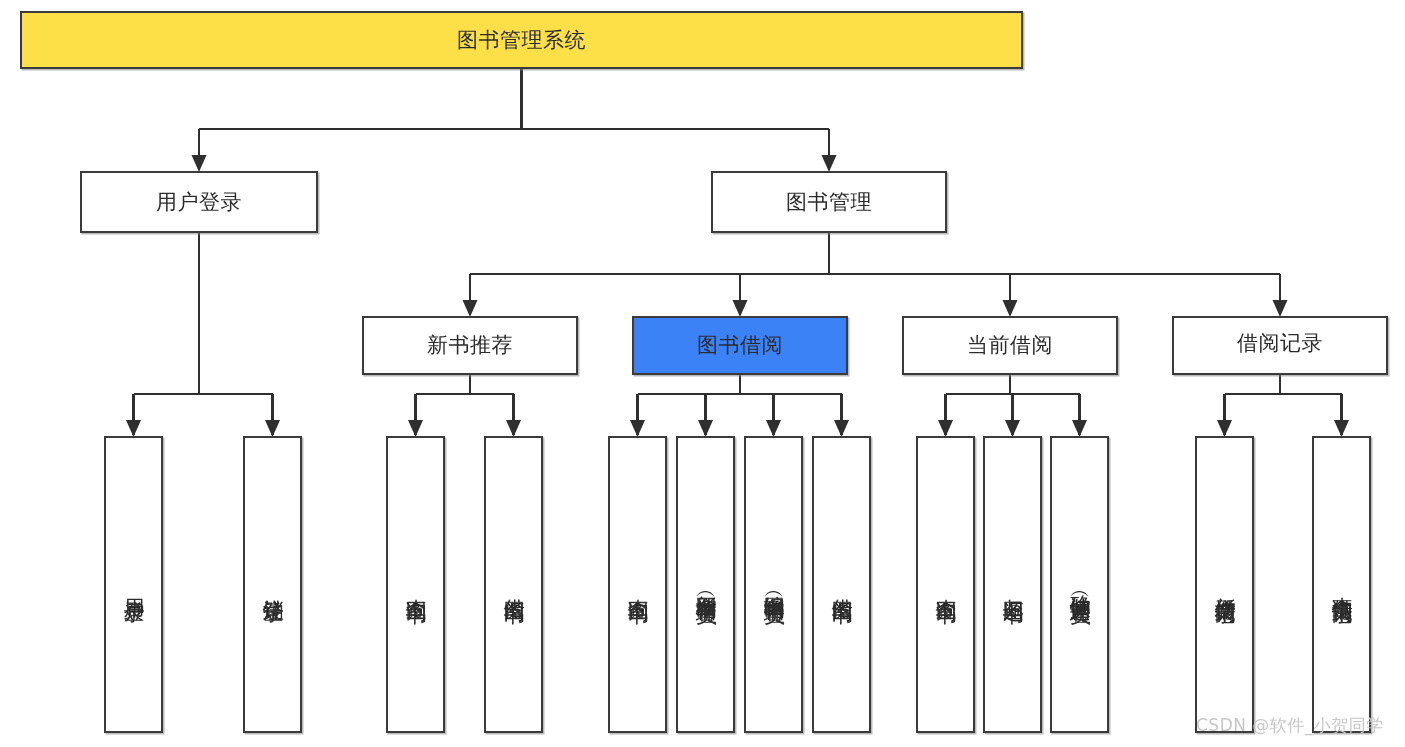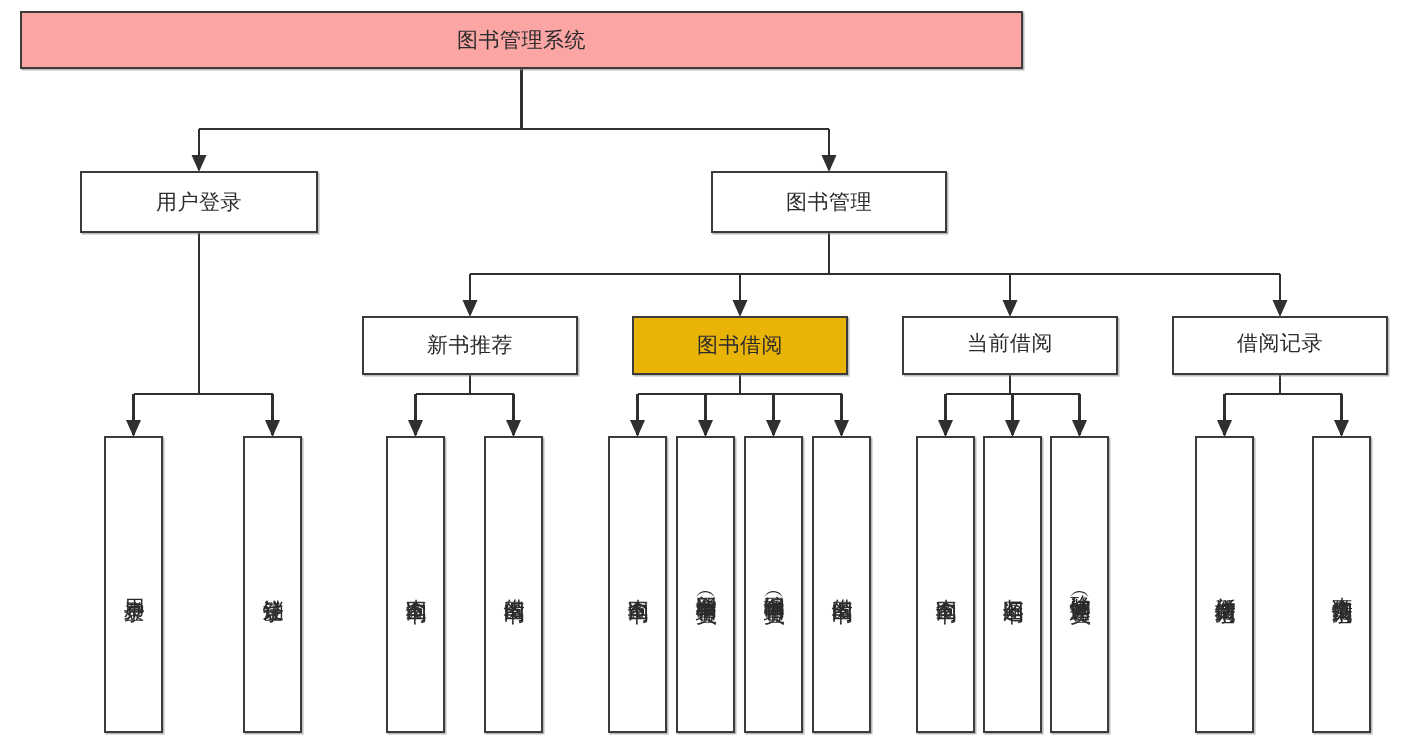--- a/index.html
+++ b/index.html
@@ -116,36 +116,36 @@
       <line x1="1079.5" y1="394" x2="1079.5" y2="435" stroke="#2f2f2f" stroke-width="2.8" shape-rendering="crispEdges"></line>
       <path d="M1072,420 L1087,420 L1079.5,437 Z" fill="#2f2f2f"></path>
       <line x1="1280" y1="375" x2="1280" y2="394" stroke="#2f2f2f" stroke-width="2.8" shape-rendering="crispEdges"></line>
       <line x1="1224.5" y1="394" x2="1341.5" y2="394" stroke="#2f2f2f" stroke-width="2.8" shape-rendering="crispEdges"></line>
       <line x1="1224.5" y1="394" x2="1224.5" y2="435" stroke="#2f2f2f" stroke-width="2.8" shape-rendering="crispEdges"></line>
       <path d="M1217,420 L1232,420 L1224.5,437 Z" fill="#2f2f2f"></path>
       <line x1="1341.5" y1="394" x2="1341.5" y2="435" stroke="#2f2f2f" stroke-width="2.8" shape-rendering="crispEdges"></line>
       <path d="M1334,420 L1349,420 L1341.5,437 Z" fill="#2f2f2f"></path>
     </svg>
   <div id="nodes-layer">
-      <div class="node" style="left: 20px; top: 11px; width: 1003px; height: 58px; border-color: rgb(59, 59, 59); background: #fca5a5;">
+      <div class="node" style="left: 20px; top: 11px; width: 1003px; height: 58px; border-color: rgb(59, 59, 59); background: #fde047;">
         <span class="lbl" style="color: rgb(43, 43, 43);">图书管理系统</span>
       </div>
       <div class="node" style="left: 80px; top: 171px; width: 238px; height: 62px; border-color: rgb(59, 59, 59); background: rgb(255, 255, 255);">
         <span class="lbl" style="color: rgb(43, 43, 43);">用户登录</span>
       </div>
       <div class="node" style="left: 711px; top: 171px; width: 236px; height: 62px; border-color: rgb(59, 59, 59); background: rgb(255, 255, 255); align-items: center;">
         <span class="lbl" style="color: rgb(43, 43, 43);">图书管理</span>
       </div>
       <div class="node" style="left: 362px; top: 316px; width: 216px; height: 59px; border-color: rgb(59, 59, 59); background: rgb(255, 255, 255); align-items: center;">
         <span class="lbl" style="color: rgb(43, 43, 43);">新书推荐</span>
       </div>
-      <div class="node" style="left: 632px; top: 316px; width: 216px; height: 59px; border-color: rgb(59, 59, 59); background: #eab308;">
+      <div class="node" style="left: 632px; top: 316px; width: 216px; height: 59px; border-color: rgb(59, 59, 59); background: #3b82f6;">
         <span class="lbl" style="color: rgb(43, 43, 43);">图书借阅</span>
       </div>
-      <div class="node" style="left: 902px; top: 316px; width: 216px; height: 59px; border-color: rgb(59, 59, 59); background: rgb(255, 255, 255); font-family: Liberation Mono, monospace;">
+      <div class="node" style="left: 902px; top: 316px; width: 216px; height: 59px; border-color: rgb(59, 59, 59); background: rgb(255, 255, 255);">
         <span class="lbl" style="color: rgb(43, 43, 43);">当前借阅</span>
       </div>
       <div class="node" style="left: 1172px; top: 316px; width: 216px; height: 59px; border-color: rgb(59, 59, 59); background: rgb(255, 255, 255); font-family: Liberation Mono, monospace;">
         <span class="lbl" style="color: rgb(43, 43, 43);">借阅记录</span>
       </div>
       <div class="node vert" style="left: 104px; top: 436px; width: 59px; height: 297px; border-color: rgb(59, 59, 59); background: rgb(255, 255, 255);">
         <span class="lbl" style="color: rgb(43, 43, 43);">用户登录</span>
       </div>
       <div class="node vert" style="left: 243px; top: 436px; width: 59px; height: 297px; border-color: rgb(59, 59, 59); background: rgb(255, 255, 255);">
         <span class="lbl" style="color: rgb(43, 43, 43);">注销登录</span>
@@ -177,13 +177,14 @@
       <div class="node vert" style="left: 1050px; top: 436px; width: 59px; height: 297px; border-color: rgb(59, 59, 59); background: rgb(255, 255, 255);">
         <span class="lbl" style="color: rgb(43, 43, 43);">确认归还（管理员）</span>
       </div>
       <div class="node vert" style="left: 1195px; top: 436px; width: 59px; height: 297px; border-color: rgb(59, 59, 59); background: rgb(255, 255, 255);">
         <span class="lbl" style="color: rgb(43, 43, 43);">新增借阅记录</span>
       </div>
       <div class="node vert" style="left: 1312px; top: 436px; width: 59px; height: 297px; border-color: rgb(59, 59, 59); background: rgb(255, 255, 255);">
         <span class="lbl" style="color: rgb(43, 43, 43);">查询借阅记录</span>
       </div>
     </div>
+  <div class="watermark" style="left: 1196px; top: 714px;">CSDN @软件_小贺同学</div>
 </div>
 
 </body></html>

